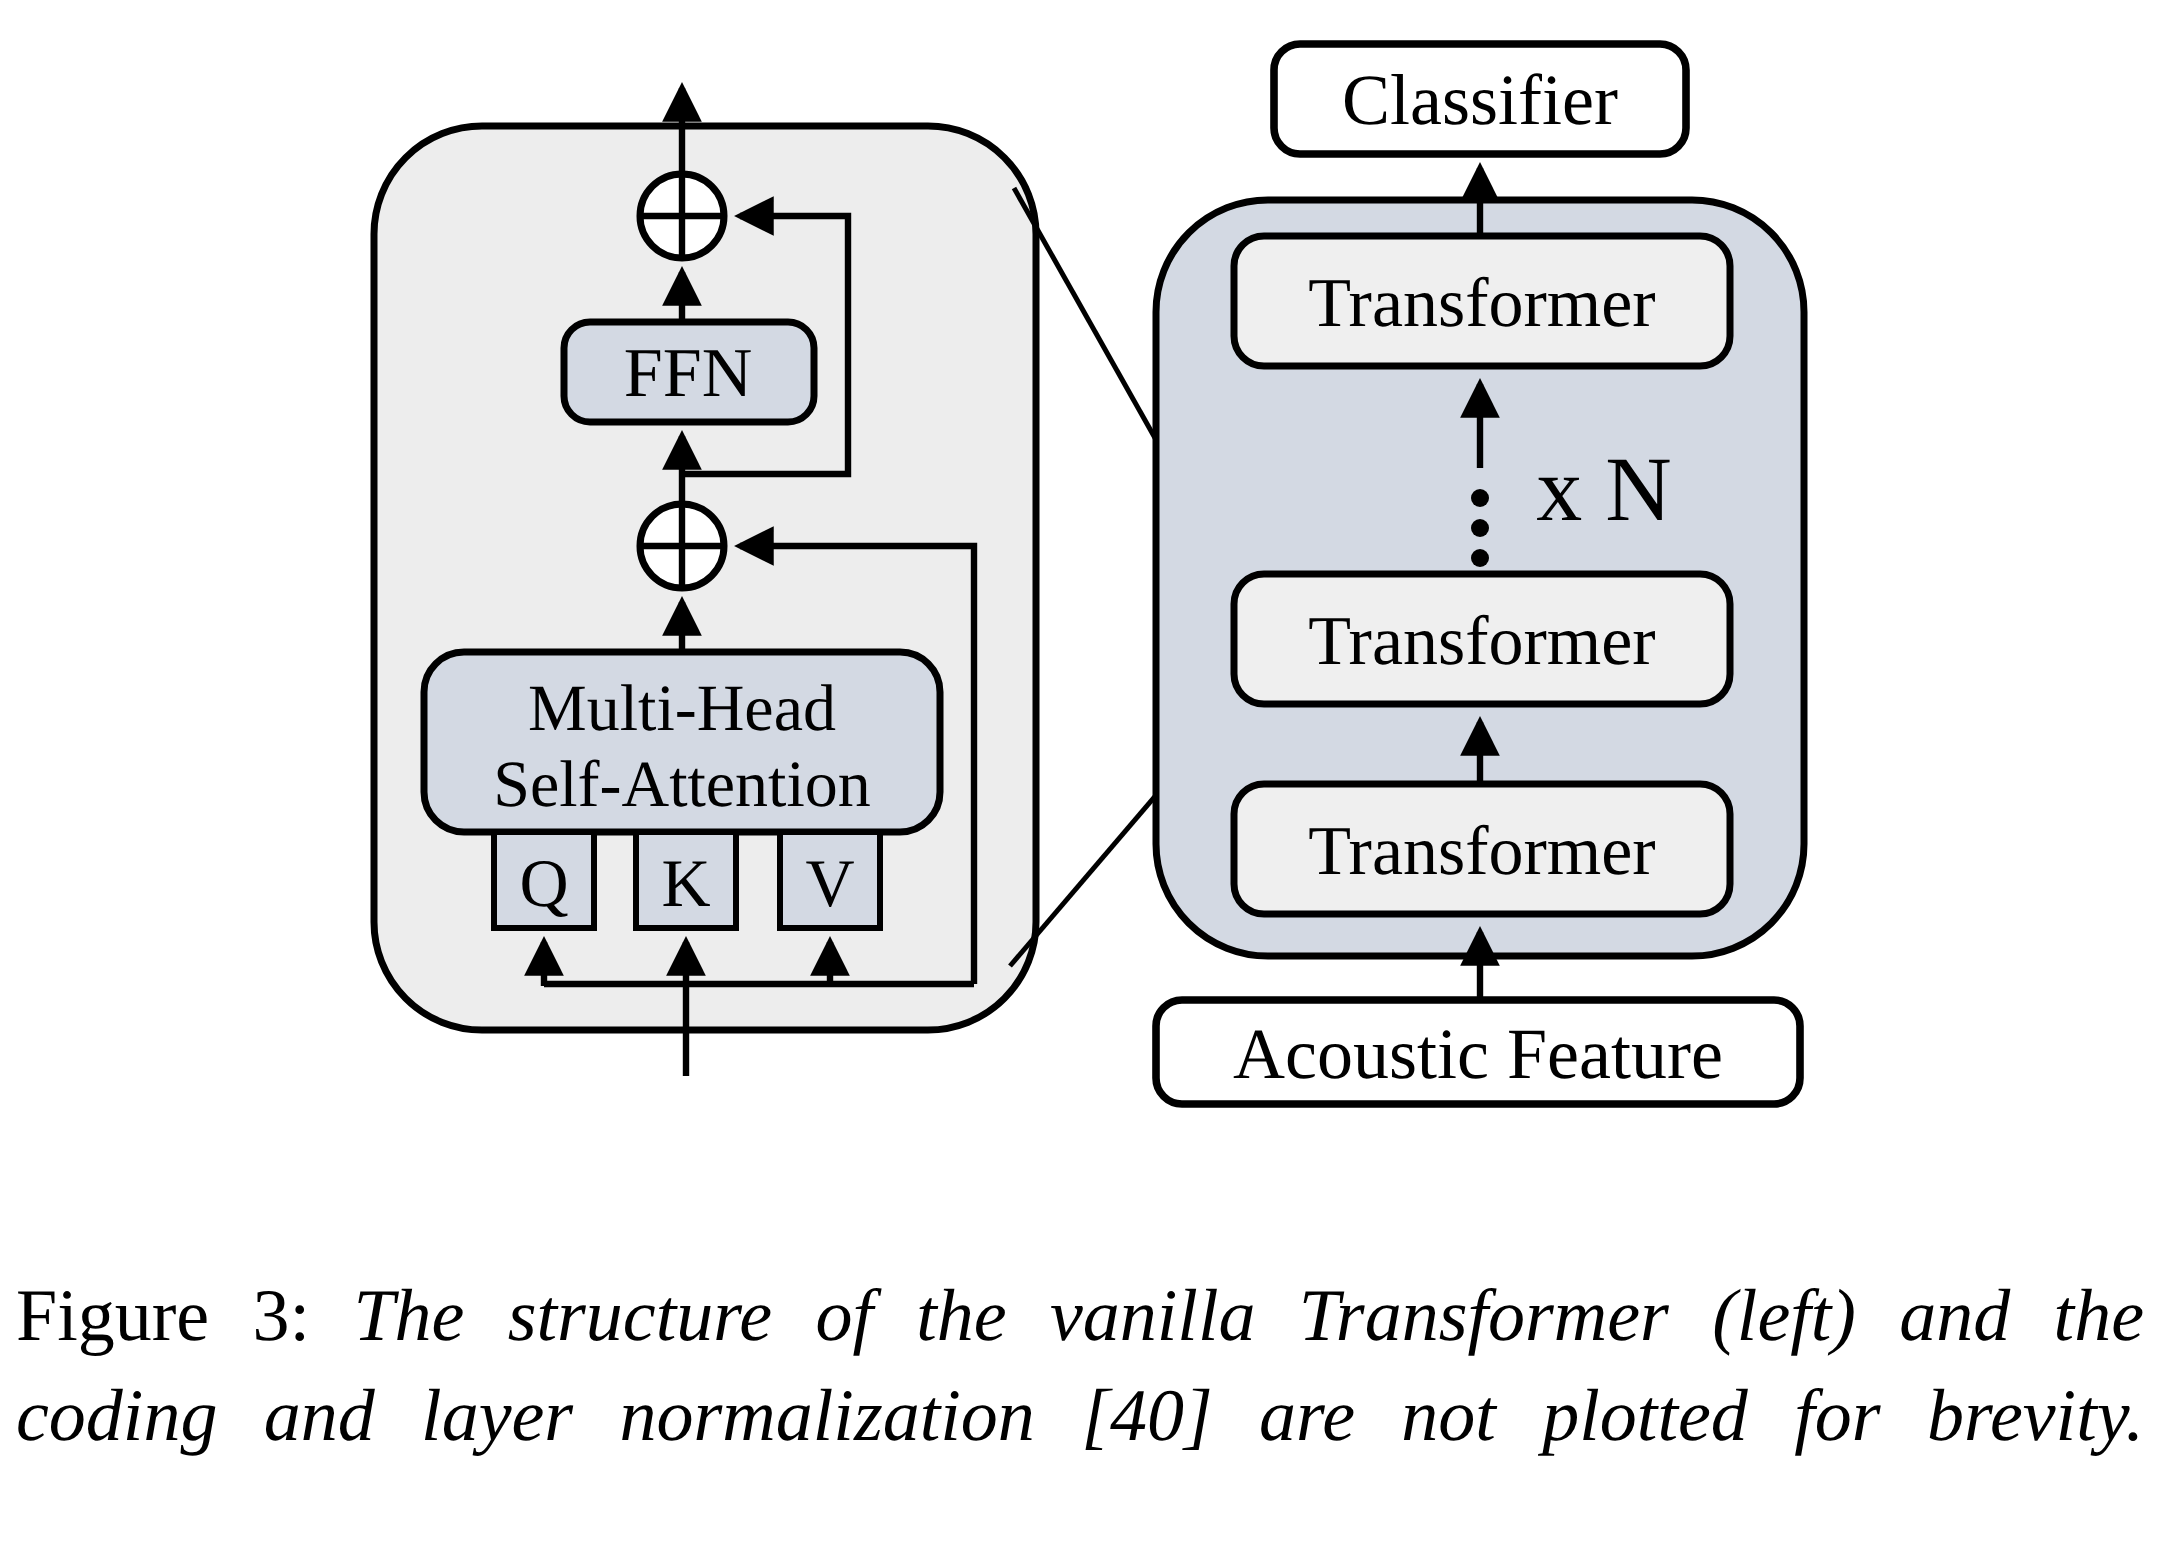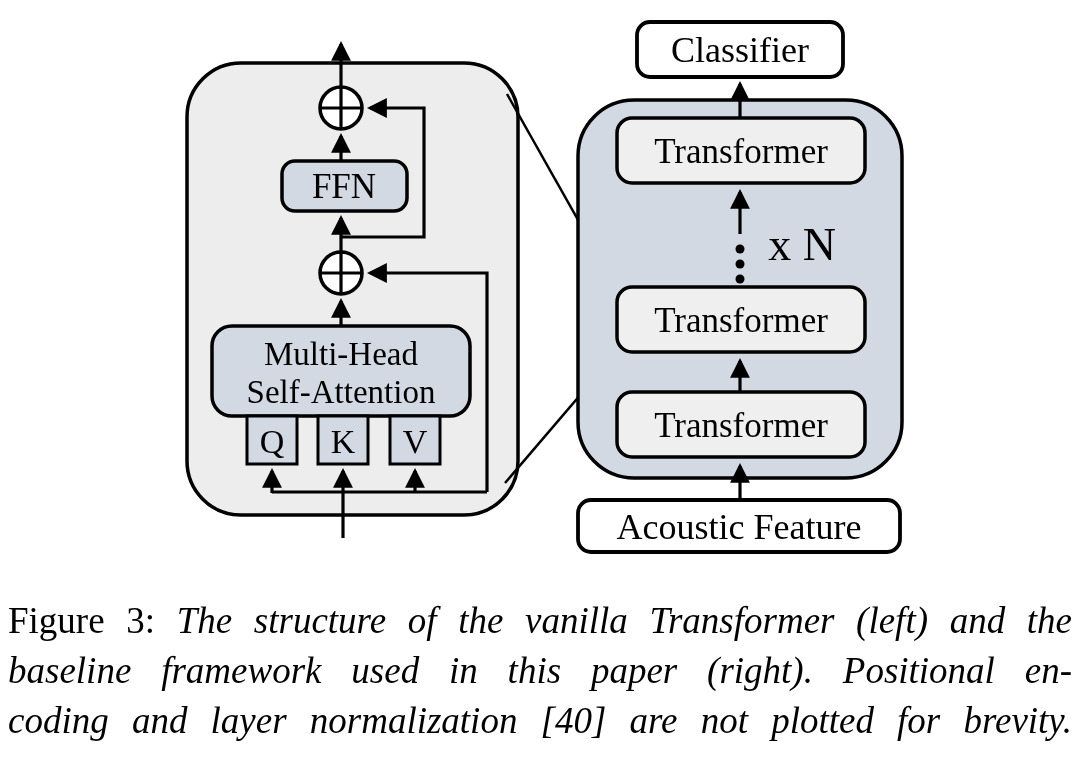--- a/index.html
+++ b/index.html
@@ -11,21 +11,21 @@
     overflow:hidden;
     font-family:"Liberation Serif","DejaVu Serif",serif;
   }
   .diagram{position:absolute;top:0;left:0;}
   svg text{
     font-family:"Liberation Serif","DejaVu Serif",serif;
     fill:#000000;
   }
   .caption{
     position:absolute;
-    top:596px;
+    top:634px;
     left:8px;
     right:8px;
     font-size:37px;
     line-height:50px;
     color:#000000;
   }
   .cap-line{
     text-align:justify;
     text-align-last:justify;
     white-space:normal;
@@ -119,17 +119,16 @@
     <text x="802" y="260" font-size="46" text-anchor="middle">x N</text>
     <line x1="740" y1="391" x2="740" y2="361" stroke="#000000" stroke-width="3.2" marker-end="url(#ah)"></line>
     <line x1="740" y1="499" x2="740" y2="466" stroke="#000000" stroke-width="3.2" marker-end="url(#ah)"></line>
 
     <rect x="578" y="500" width="322" height="52" rx="13" ry="13" fill="#ffffff" stroke="#000000" stroke-width="3.8"></rect>
     <text x="739" y="539" font-size="36" text-anchor="middle">Acoustic Feature</text>
   </svg>
 
   <div class="caption">
     <div class="cap-line"><span class="cap-roman">Figure 3:</span> <span class="cap-italic">The structure of the vanilla Transformer (left) and the</span></div>
-    <div class="cap-line cap-italic">baseline framework used in this paper (right).  Positional en-</div>
     <div class="cap-line cap-italic">coding and layer normalization [40] are not plotted for brevity.</div>
   </div>
 
 </div>
 
 </body></html>

